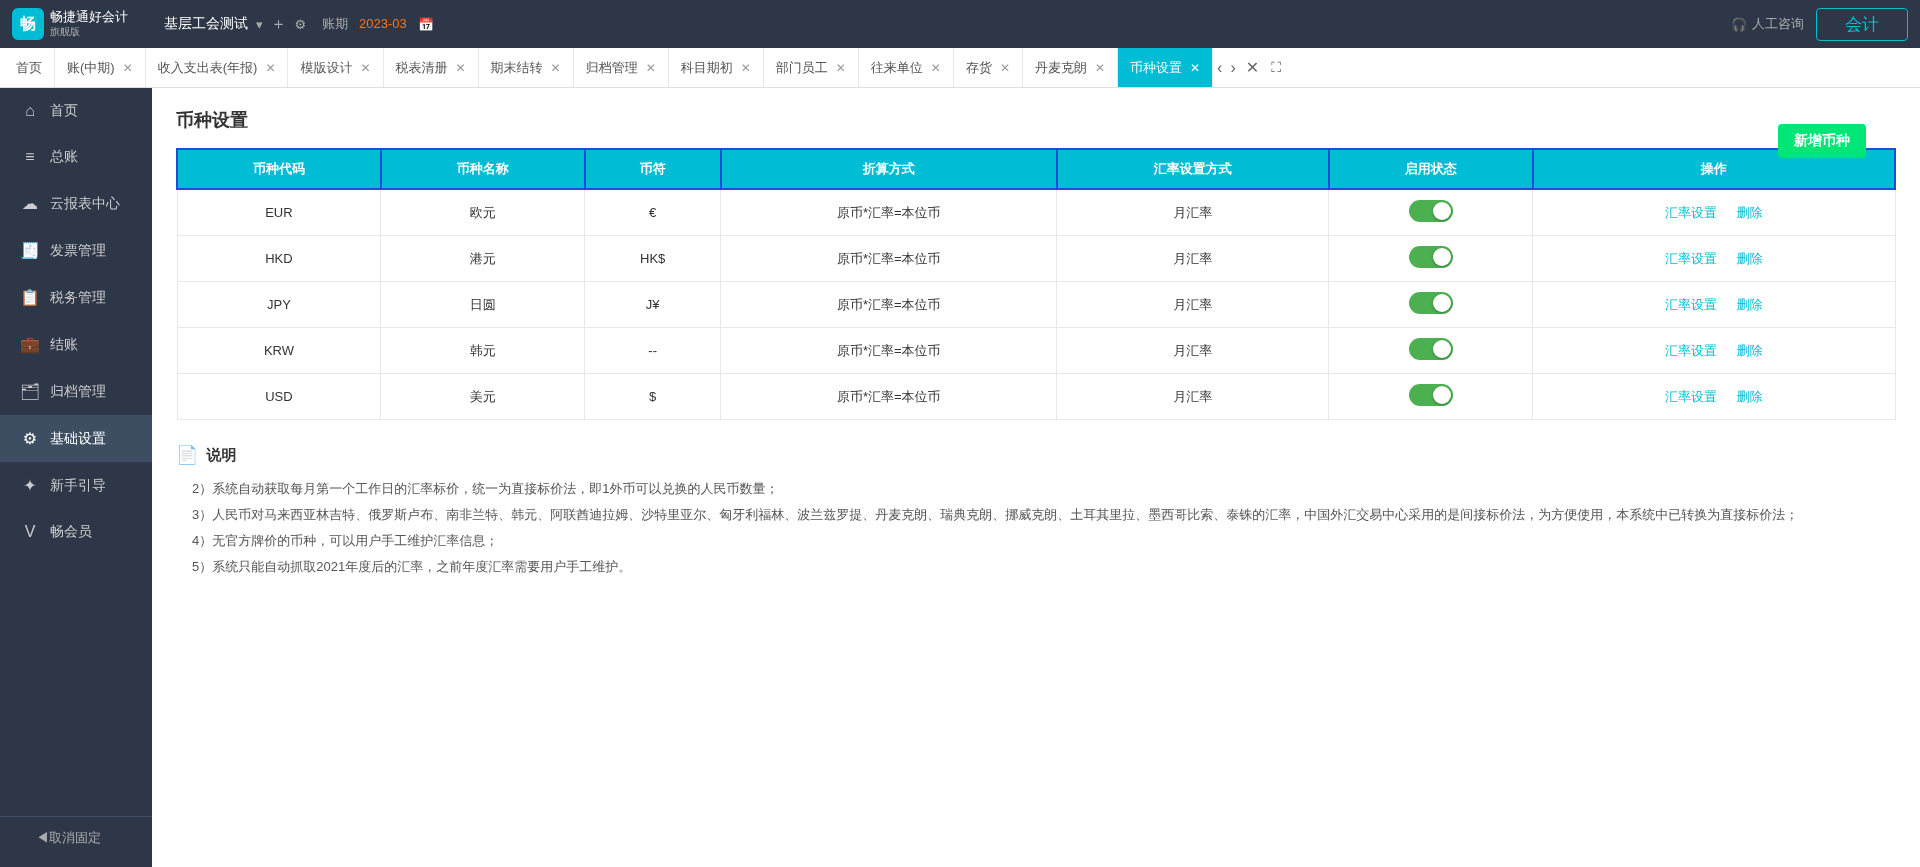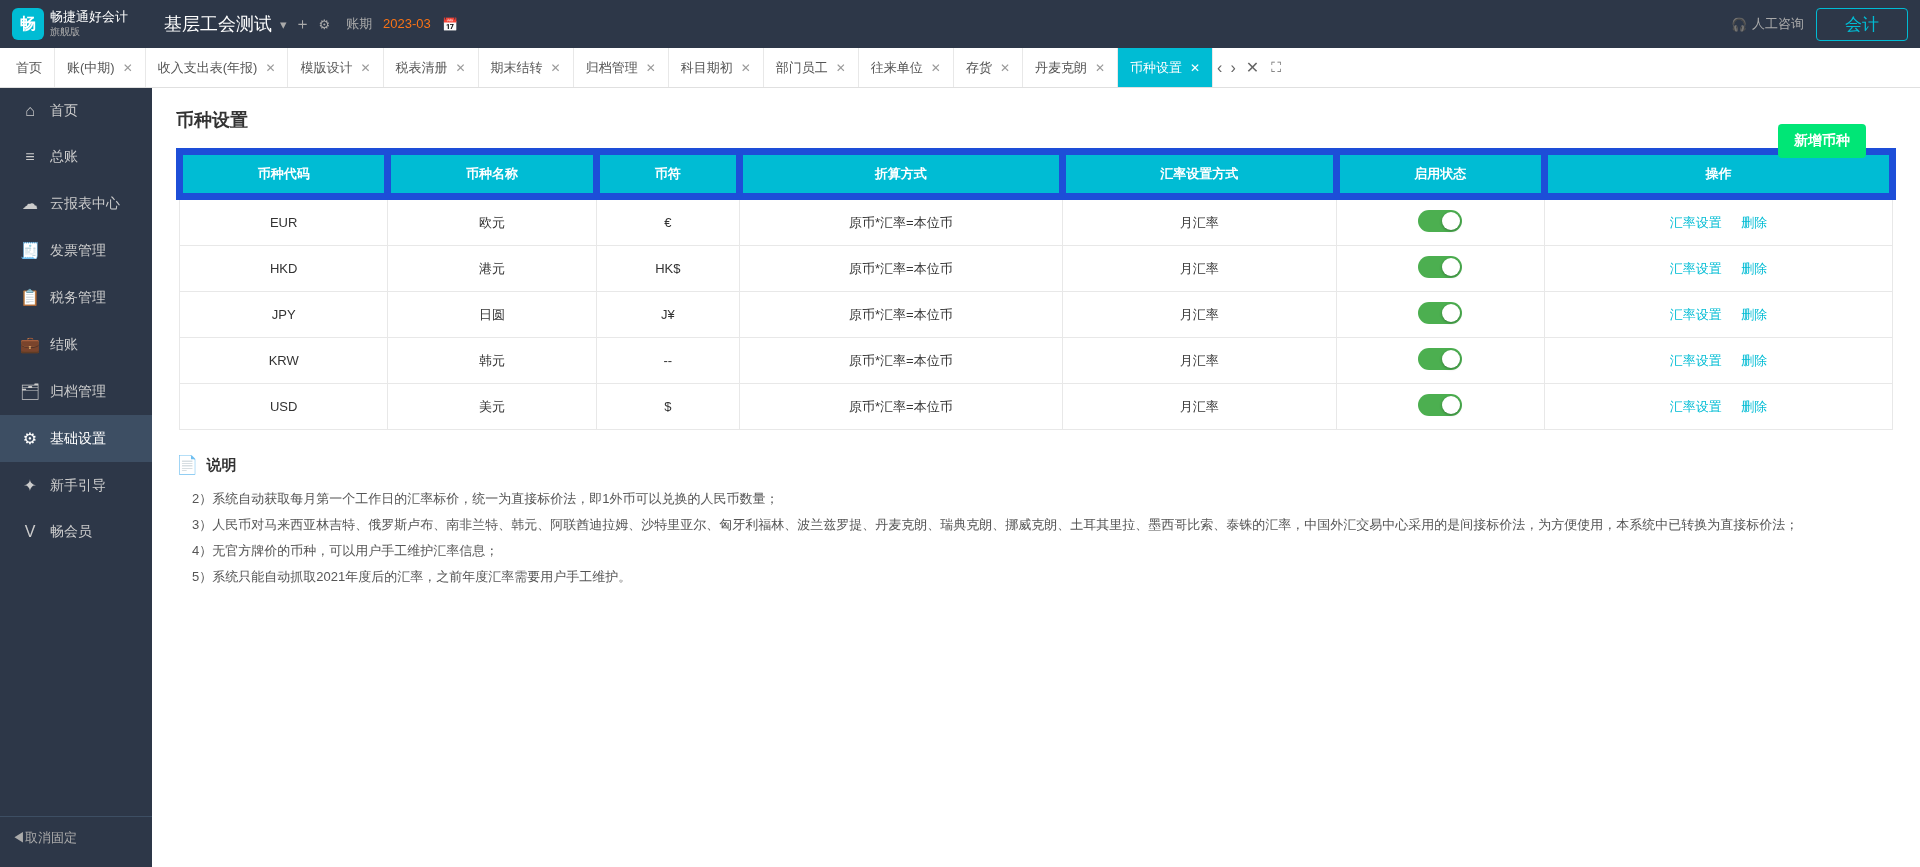--- a/index.html
+++ b/index.html
@@ -13,21 +13,21 @@
       display: flex; align-items: center; width: 152px; gap: 6px;
     }
     .logo-icon {
       width: 32px; height: 32px; background: #00bcd4; border-radius: 6px; display: flex; align-items: center; justify-content: center; color: white; font-size: 16px; font-weight: bold;
     }
     .logo-text { color: white; font-size: 13px; line-height: 1.2; }
     .logo-sub { color: #aaa; font-size: 10px; }
     .header-center {
       display: flex; align-items: center; gap: 8px; flex: 1; color: white;
     }
-    .header-company { color: white; font-size: 18px; font-family: Liberation Serif, serif; }
+    .header-company { color: white; font-size: 14px; font-family: Liberation Serif, serif; }
     .header-dropdown { color: #aaa; cursor: pointer; }
     .header-add { color: #aaa; font-size: 16px; cursor: pointer; }
     .header-gear { color: #aaa; cursor: pointer; }
     .header-period { color: #aaa; font-size: 13px; margin-left: 8px; }
     .header-period-val { color: #f97316; }
     .header-cal { color: #00bcd4; margin-left: 4px; cursor: pointer; }
     .header-right { display: flex; align-items: center; gap: 12px; margin-left: auto; }
     .header-support { color: #aaa; font-size: 13px; cursor: pointer; display: flex; align-items: center; gap: 4px; }
     .header-user-btn {
       background: transparent; border: 1px solid #00bcd4; color: #00bcd4; padding: 4px 28px; border-radius: 4px; cursor: pointer; font-size: 17px;
@@ -51,37 +51,37 @@
     .layout { display: flex; height: calc(867px - 48px - 40px); }
     .sidebar {
       width: 152px; background: #2d3748; flex-shrink: 0; display: flex; flex-direction: column; padding-bottom: 8px;
     }
     .sidebar-item {
       display: flex; align-items: center; gap: 10px; padding: 14px 20px; color: #ccc; cursor: pointer; font-size: 14px;
     }
     .sidebar-item.active { color: white; background: #3d4e63; }
     .sidebar-icon { font-size: 16px; width: 20px; text-align: center; }
     .sidebar-bottom { margin-top: auto; border-top: 1px solid #3d4e63; }
-    .sidebar-pin { display: flex; align-items: center; gap: 6px; padding: 12px 12px; color: #aaa; cursor: pointer; font-size: 13px; }
+    .sidebar-pin { display: flex; align-items: center; gap: 6px; padding: 12px 36px; color: #aaa; cursor: pointer; font-size: 13px; }
 
     
     .main-content { flex: 1; background: #fff; overflow-y: auto; padding: 20px 24px; }
 
     
     .page-title { font-size: 18px; font-weight: bold; color: #333; margin-bottom: 16px; }
 
     
     .btn-new {
       position: absolute; right: 30px; top: 16px; background: #00e676; color: white; border: none; padding: 8px 16px; border-radius: 4px; cursor: pointer; font-size: 14px; font-weight: bold;
     }
 
     
     .data-table { width: 100%; border-collapse: collapse; margin-bottom: 24px; }
     .data-table thead th {
-      background: #00bcd4; color: white; padding: 10px 12px; text-align: center; font-size: 13px; border: 7px solid #1d4ed8;
+      background: #00bcd4; color: white; padding: 10px 12px; text-align: center; font-size: 13px; border: 2px solid #1d4ed8;
     }
     .data-table tbody tr { border-bottom: 1px solid #e8e8e8; }
     .data-table tbody td { padding: 10px 12px; text-align: center; font-size: 13px; color: #333; border: 1px solid #e8e8e8; }
     .action-link { color: #00bcd4; cursor: pointer; font-size: 13px; margin: 0 8px; }
 
     
     .toggle {
       display: inline-flex; align-items: center; width: 44px; height: 22px; background: #4caf50; border-radius: 11px; position: relative; cursor: pointer;
     }
     .toggle-knob {

